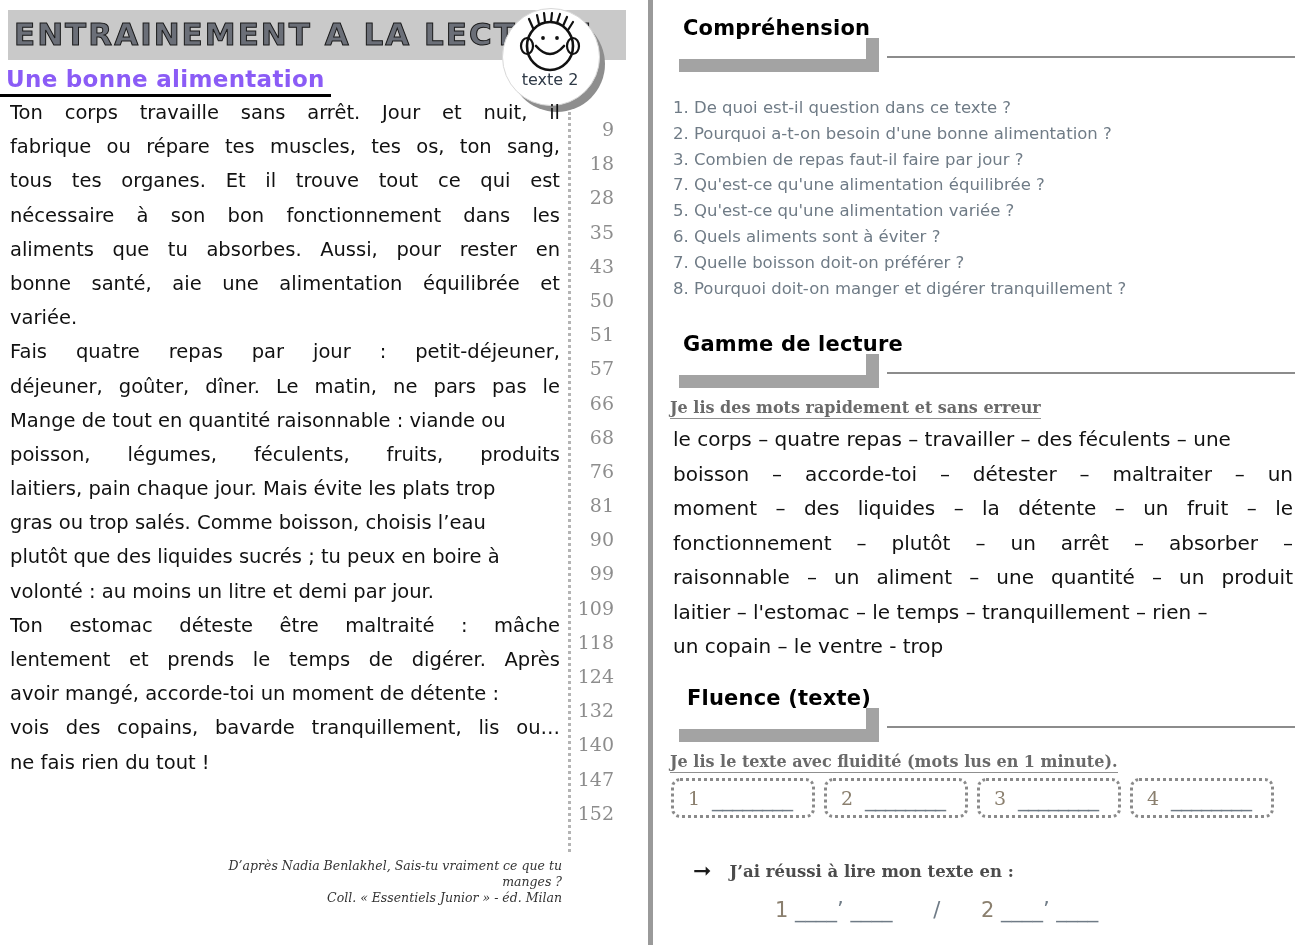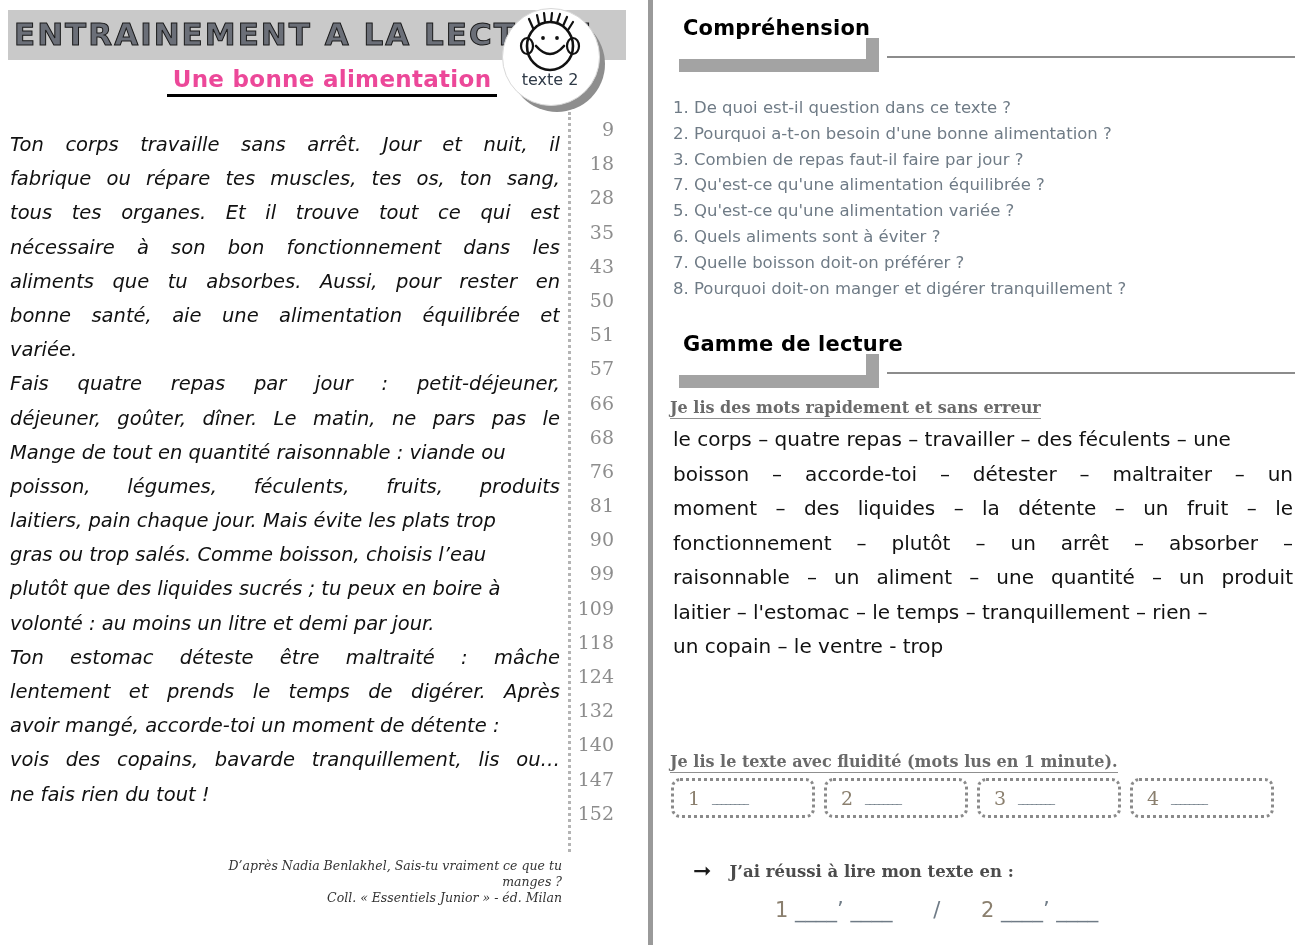--- a/index.html
+++ b/index.html
@@ -40,27 +40,25 @@
     font-weight: bold;
     letter-spacing: 2px;
     color: #6b6f78;
     -webkit-text-stroke: 1px #1a1a1a;
     text-shadow: 0 0 0 #555;
   }
 
   .subtitle {
     position: absolute; left: 0px; top: 66px;
     width: 640px;
-    text-align: center;
     font-family: "DejaVu Sans", sans-serif;
     font-size: 23px;
     font-weight: bold;
-    color: #ec4899;
+    color: #8b5cf6;
     letter-spacing: 0.3px;
-    padding-left: 12px;
   }
   .subtitle span.u {
     border-bottom: 3px solid #000;
     padding: 0 6px 2px 6px;
   }
 
   
   .badge-wrap {
     position: absolute; left: 497px; top: 6px;
     width: 120px; height: 108px;
@@ -83,23 +81,22 @@
     position: absolute; left: 5px; top: 64px;
     width: 96px;
     text-align: center;
     font-family: "DejaVu Sans", sans-serif;
     font-size: 16px;
     color: #2f3a47;
   }
 
   
   .text-block {
-    position: absolute; left: 10px; top: 128px;
+    position: absolute; left: 10px; top: 96px;
     width: 550px;
-    font-style: italic;
   }
   .tline {
     font-family: "DejaVu Sans", sans-serif;
     font-size: 19.5px;
     color: #111;
     height: 34.2px;
     line-height: 34.2px;
     white-space: nowrap;
     overflow: hidden;
   }
@@ -212,21 +209,21 @@
     box-sizing: border-box;
   }
   .flu-n {
     font-family: "DejaVu Serif", serif;
     font-size: 19px;
     color: #8a7f6e;
     margin-right: 12px;
   }
   .flu-blank {
     font-family: "DejaVu Sans", sans-serif;
-    font-size: 11px;
+    font-size: 22px;
     color: #6f7b86;
     letter-spacing: -1px;
   }
 
   .arrow-row { position: absolute; left: 28px; top: 860px; display: flex; align-items: center; }
   .arrow-glyph {
     font-size: 22px; color: #1a1a1a;
     margin-right: 18px; line-height: 1;
   }
   .arrow-text {
@@ -369,20 +366,26 @@
     <div class="words" id="word-lines" style="top:422px;">
         <div class="wline">le corps – quatre repas – travailler – des féculents – une</div>
         <div class="wline just">boisson – accorde-toi – détester – maltraiter – un</div>
         <div class="wline just">moment – des liquides – la détente – un fruit – le</div>
         <div class="wline just">fonctionnement – plutôt – un arrêt – absorber –</div>
         <div class="wline just">raisonnable – un aliment – une quantité – un produit</div>
         <div class="wline">laitier – l'estomac – le temps – tranquillement – rien –</div>
         <div class="wline">un copain – le ventre - trop</div>
       </div>
 
+    <div class="sec-head" style="top:686px;">
+      <div class="sec-title" style="left:22px;">Fluence (texte)</div>
+      <div class="brk-h" style="top:43px; width:200px;"></div>
+      <div class="brk-v" style="left:201px; top:22px; height:34px;"></div>
+      <div class="brk-rule" style="left:222px; top:40px; width:408px;"></div>
+    </div>
     <div class="sub-label" style="top:752px;">Je lis le texte avec fluidité (mots lus en 1 minute).</div>
 
     <div class="flu-row" id="flu-row">
         <div class="flu-box">
           <span class="flu-n">1</span>
           <span class="flu-blank">________</span>
         </div>
         <div class="flu-box">
           <span class="flu-n">2</span>
           <span class="flu-blank">________</span>

